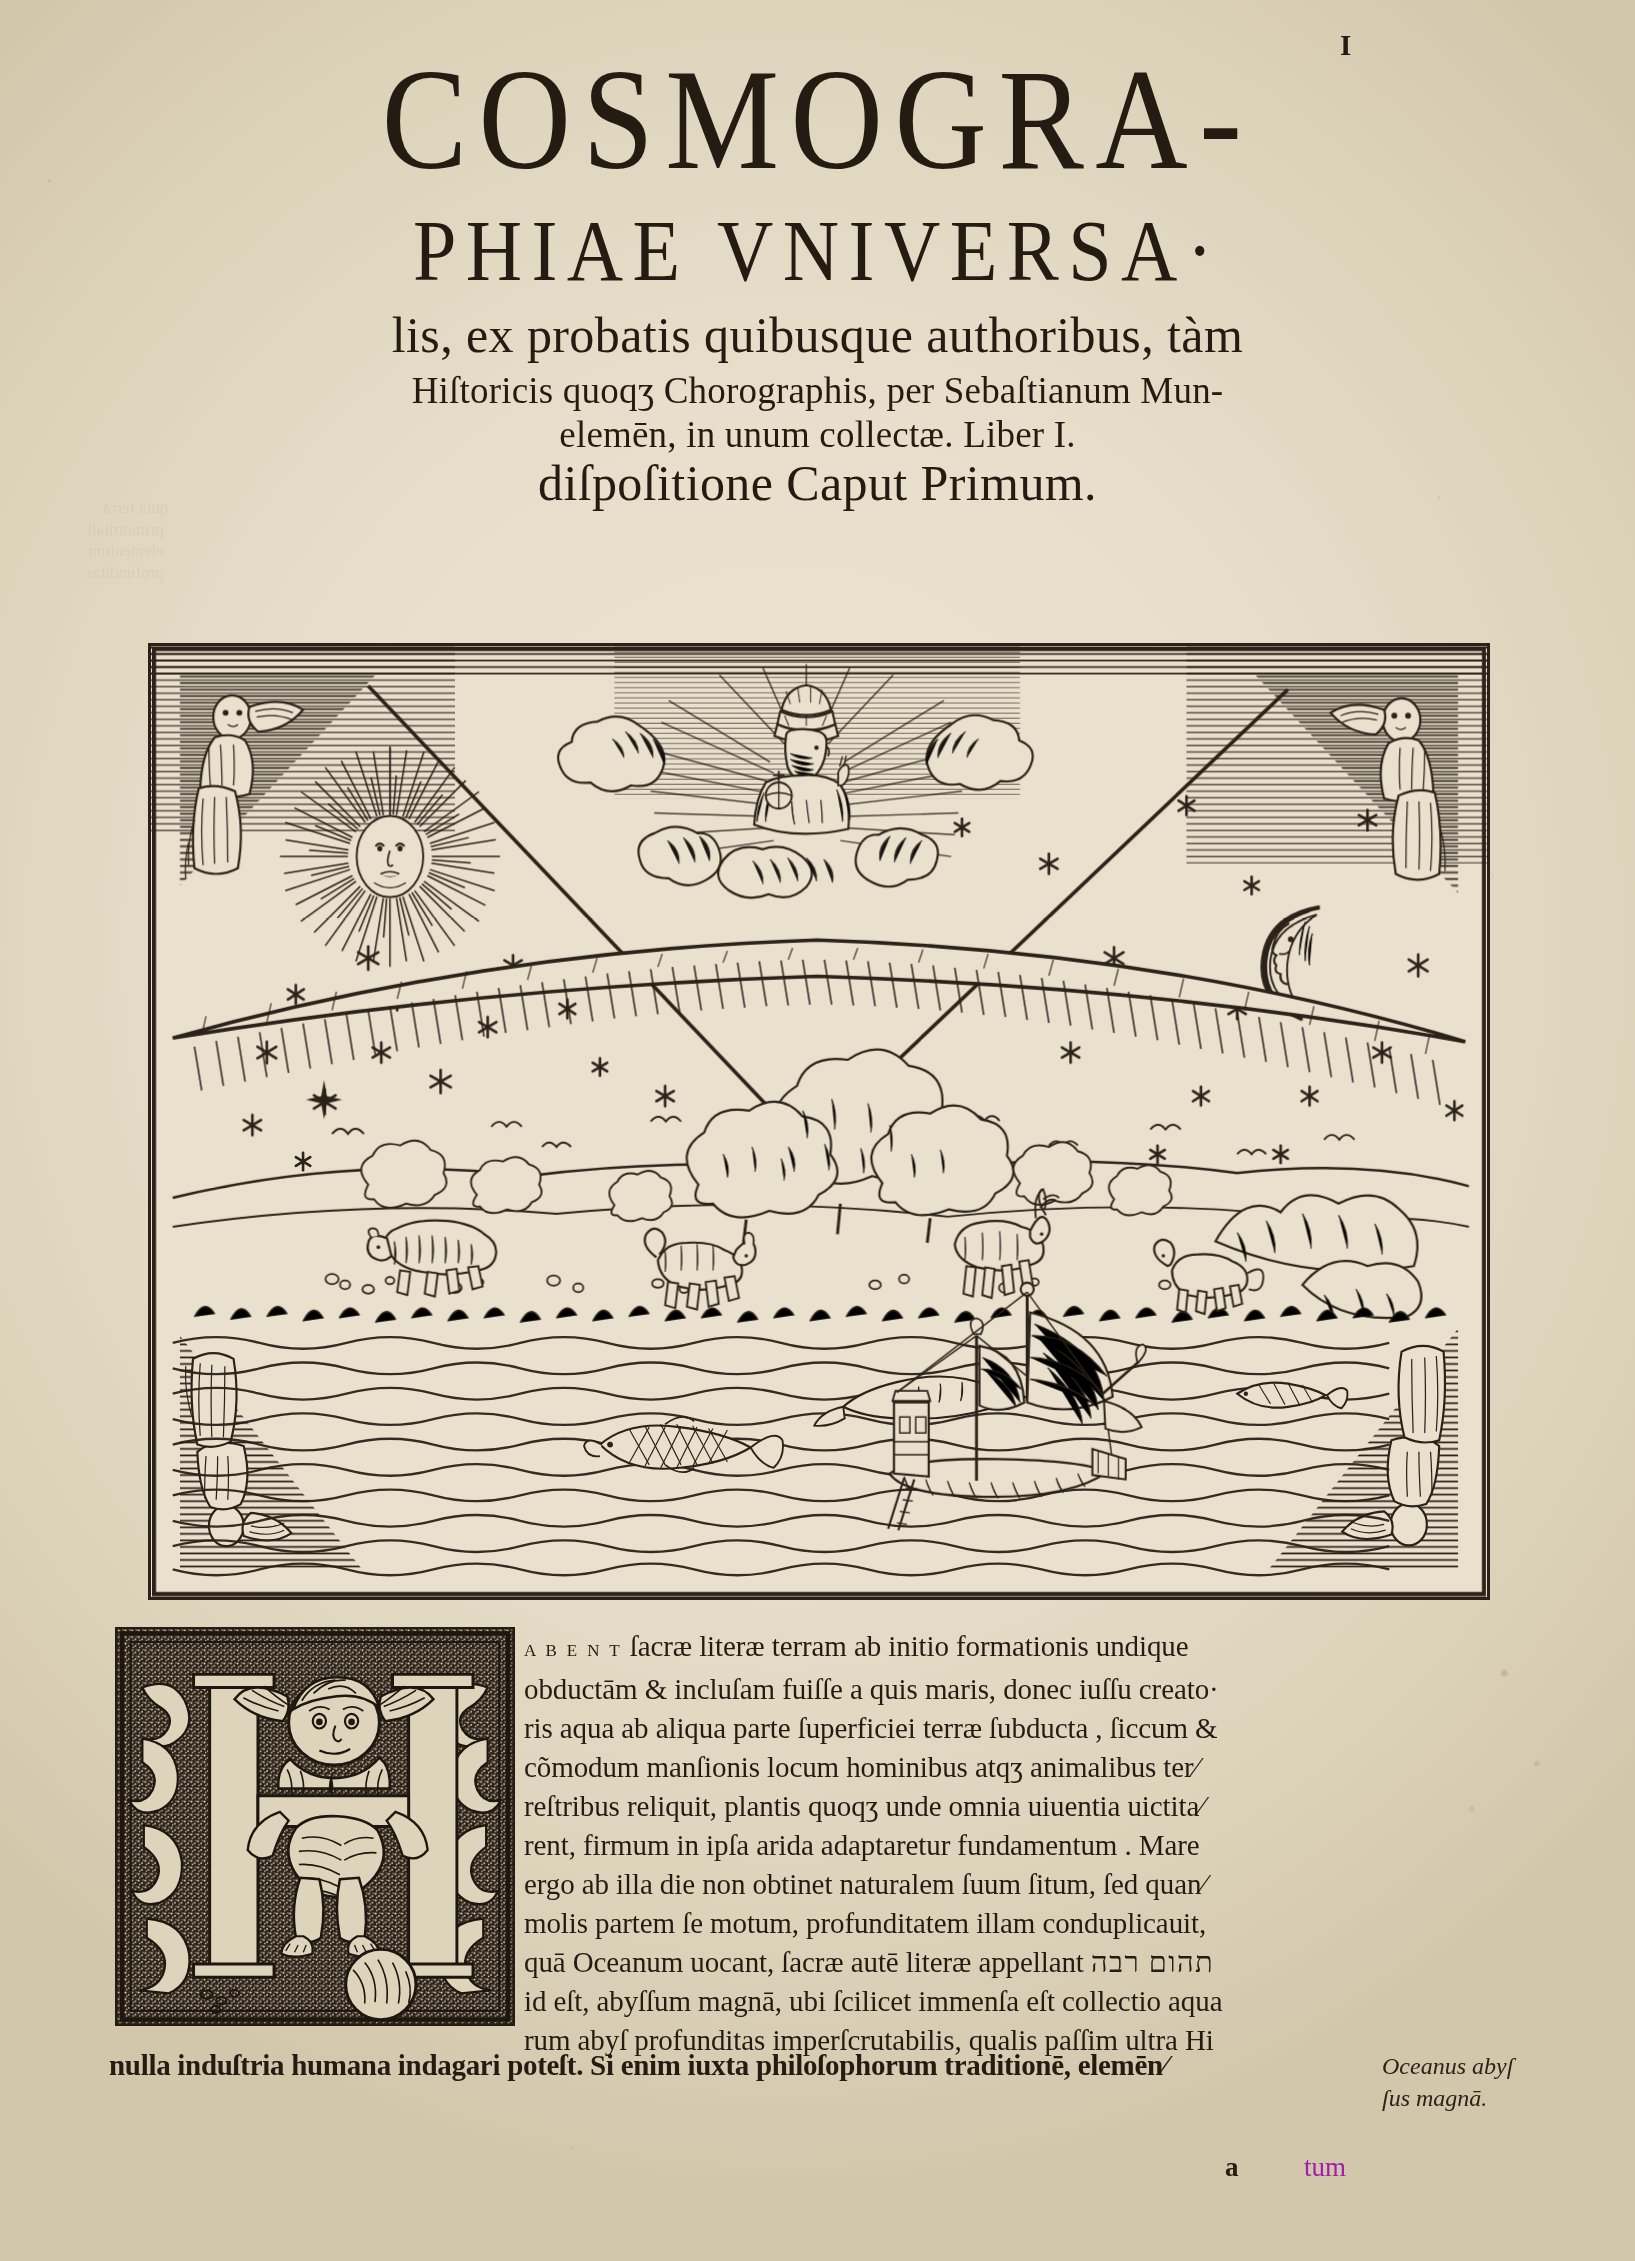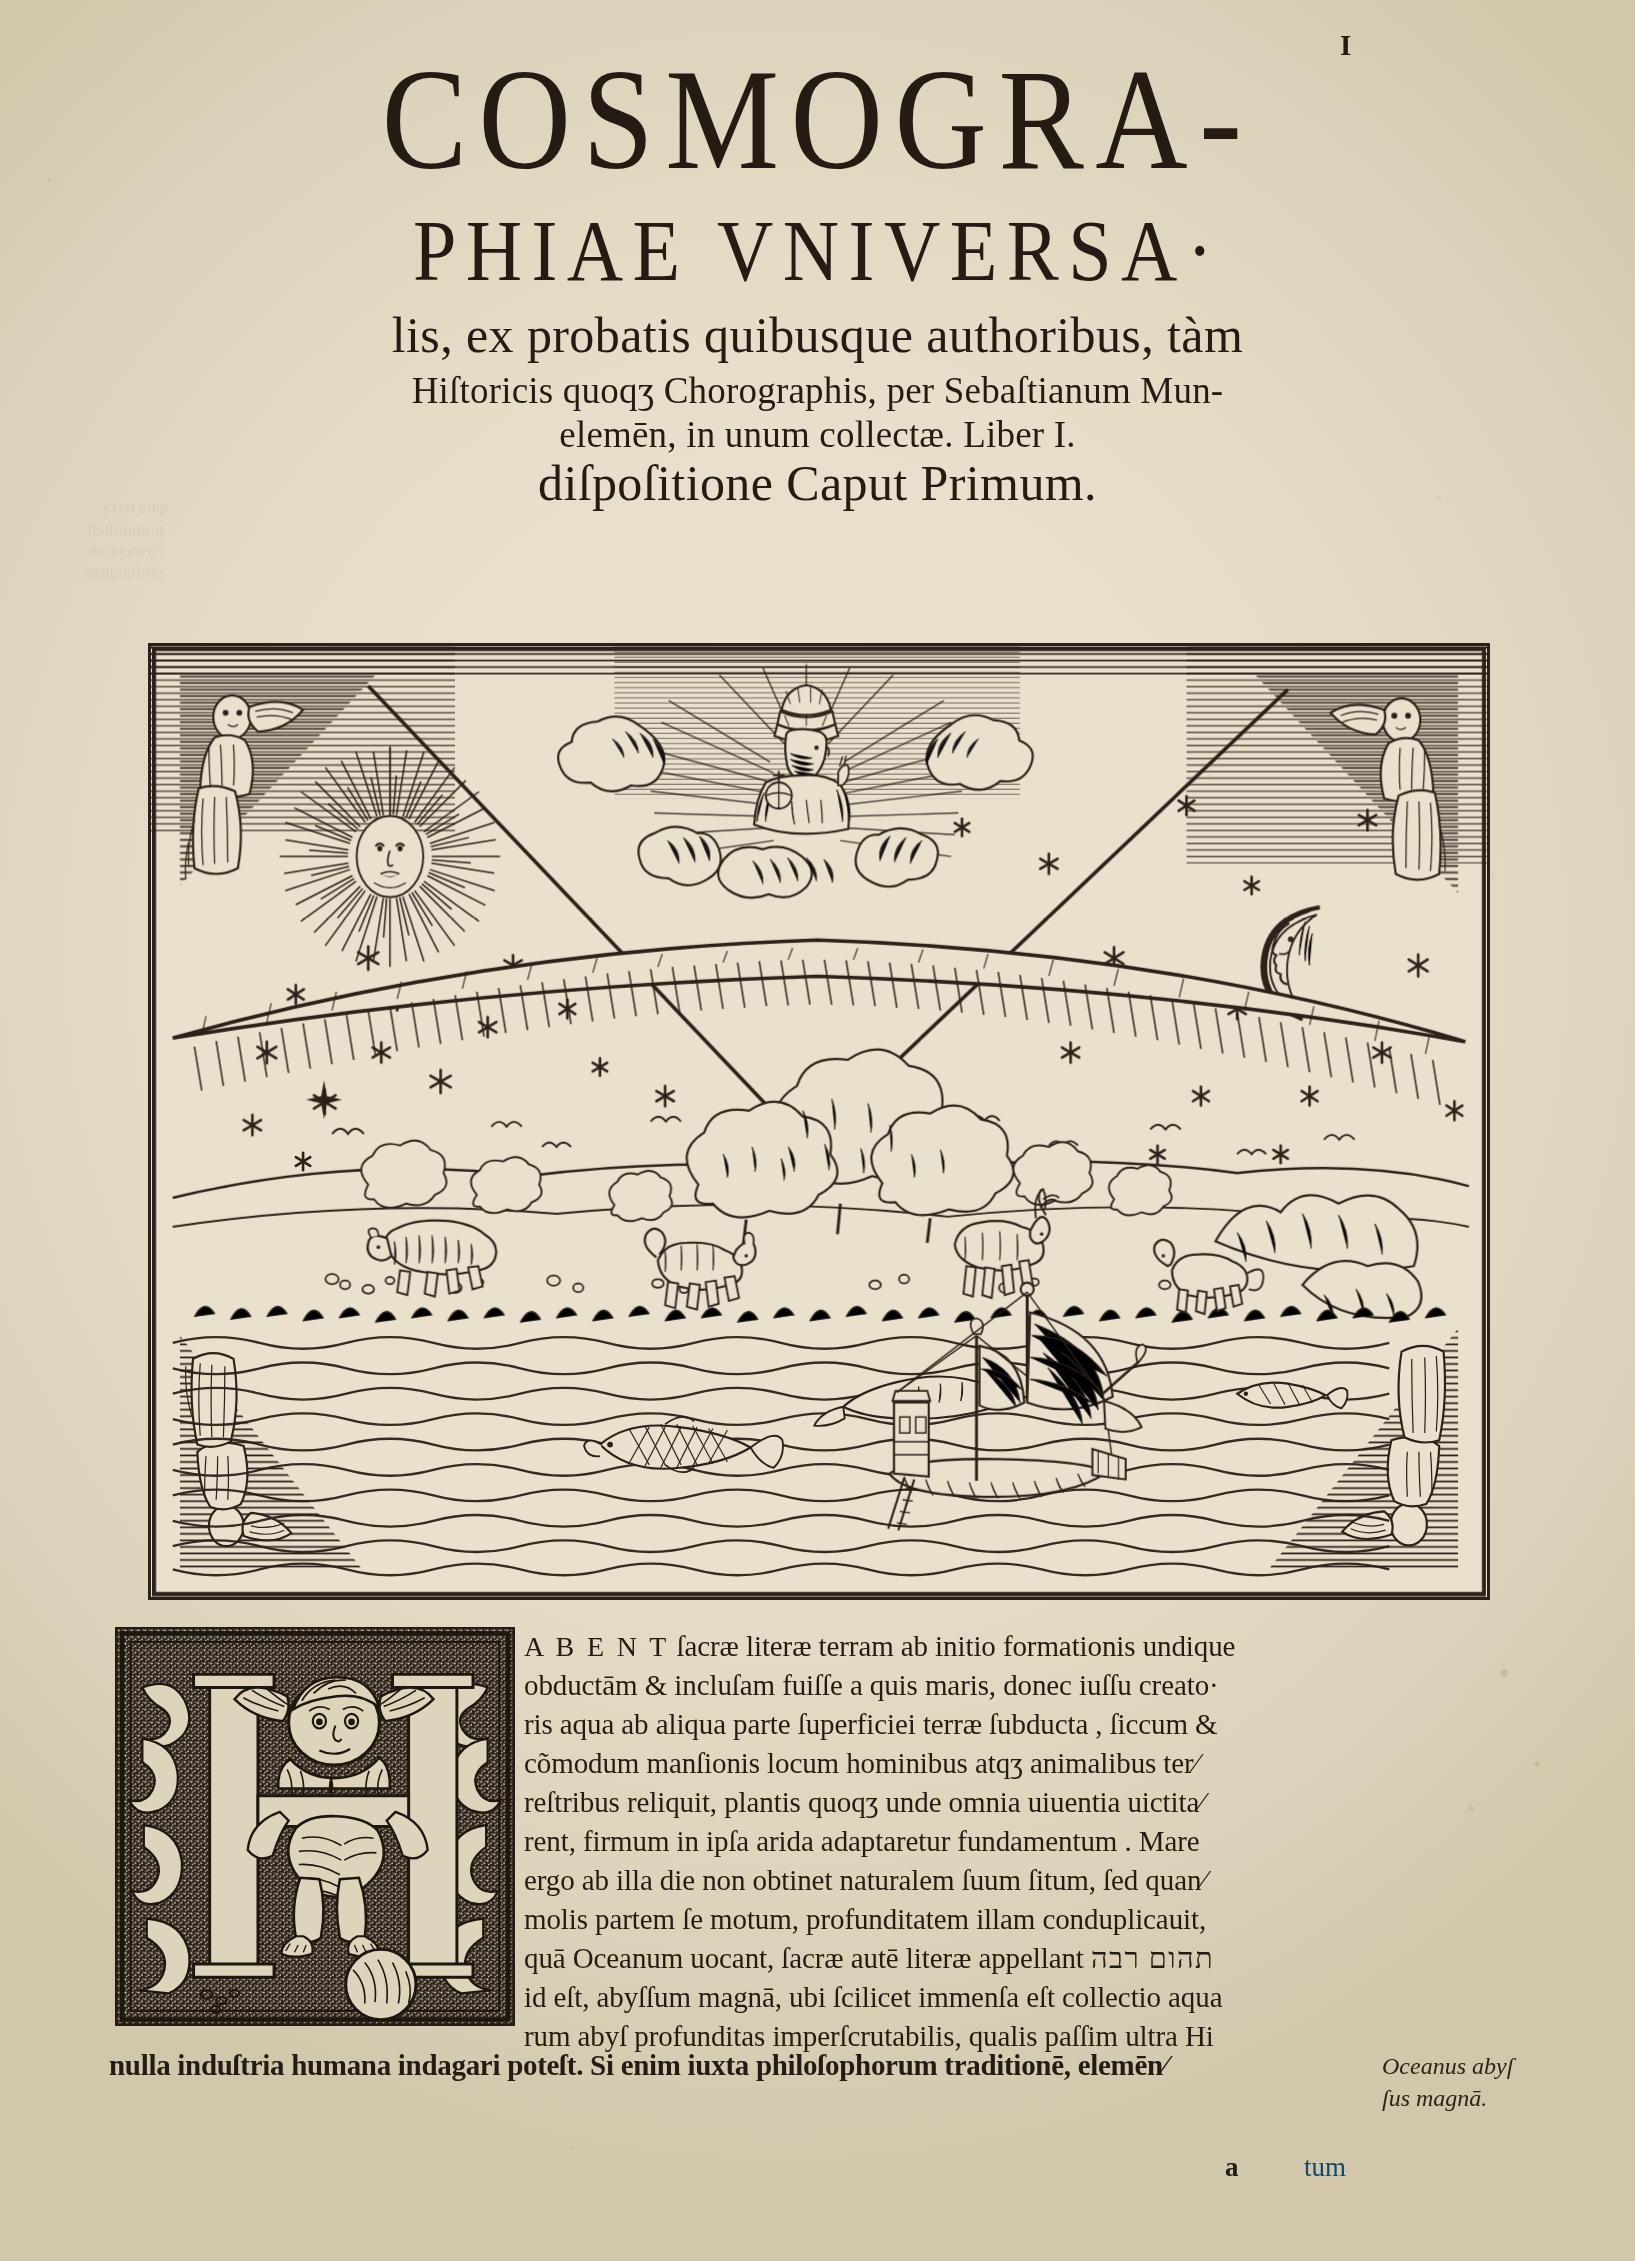--- a/index.html
+++ b/index.html
@@ -82,40 +82,40 @@
     overflow:hidden;
   }
   
   #bodytext{
     position:absolute;left:524px;top:1627px;width:911px;
     color:#241c12;font-size:29px;line-height:39px;
     font-family:"Liberation Serif", serif;
     letter-spacing:-0.1px;
   }
   #bodytext .ln{white-space:nowrap;}
-  #bodytext .sc{font-size:28px;letter-spacing:2.9px;}
+  #bodytext .sc{font-size:17px;letter-spacing:2.9px;}
   .heb{font-size:29px;letter-spacing:1.4px;direction:rtl;unicode-bidi:bidi-override;}
 
   #fulltext{
     position:absolute;left:109px;top:2046px;width:1268px;
     color:#241c12;font-size:29px;line-height:39px;
     font-family:"Liberation Serif", serif;letter-spacing:-0.3px;
   }
   #fulltext .ln{white-space:nowrap;}
   #fulltext .lnb{white-space:nowrap;font-weight:600;}
 
   
   #gloss{
     position:absolute;left:1382px;top:2050px;width:231px;
     color:#2b2218;font-style:italic;font-size:24px;line-height:32px;
     font-family:"Liberation Serif", serif;
   }
   
   #sig{position:absolute;left:1225px;top:2152px;font-size:27px;color:#241c12;font-weight:bold;}
-  #catch{position:absolute;left:1304px;top:2152px;font-size:27px;color:#0c4a6e;}
+  #catch{position:absolute;left:1304px;top:2152px;font-size:27px;color:#a21caf;}
 </style>
 </head>
 <body>
 
 <div id="paper"></div>
 
 <div class="bleed" style="left:86px;top:497px;">quia terra
  primordiali
  elementum
  profunditas</div>

